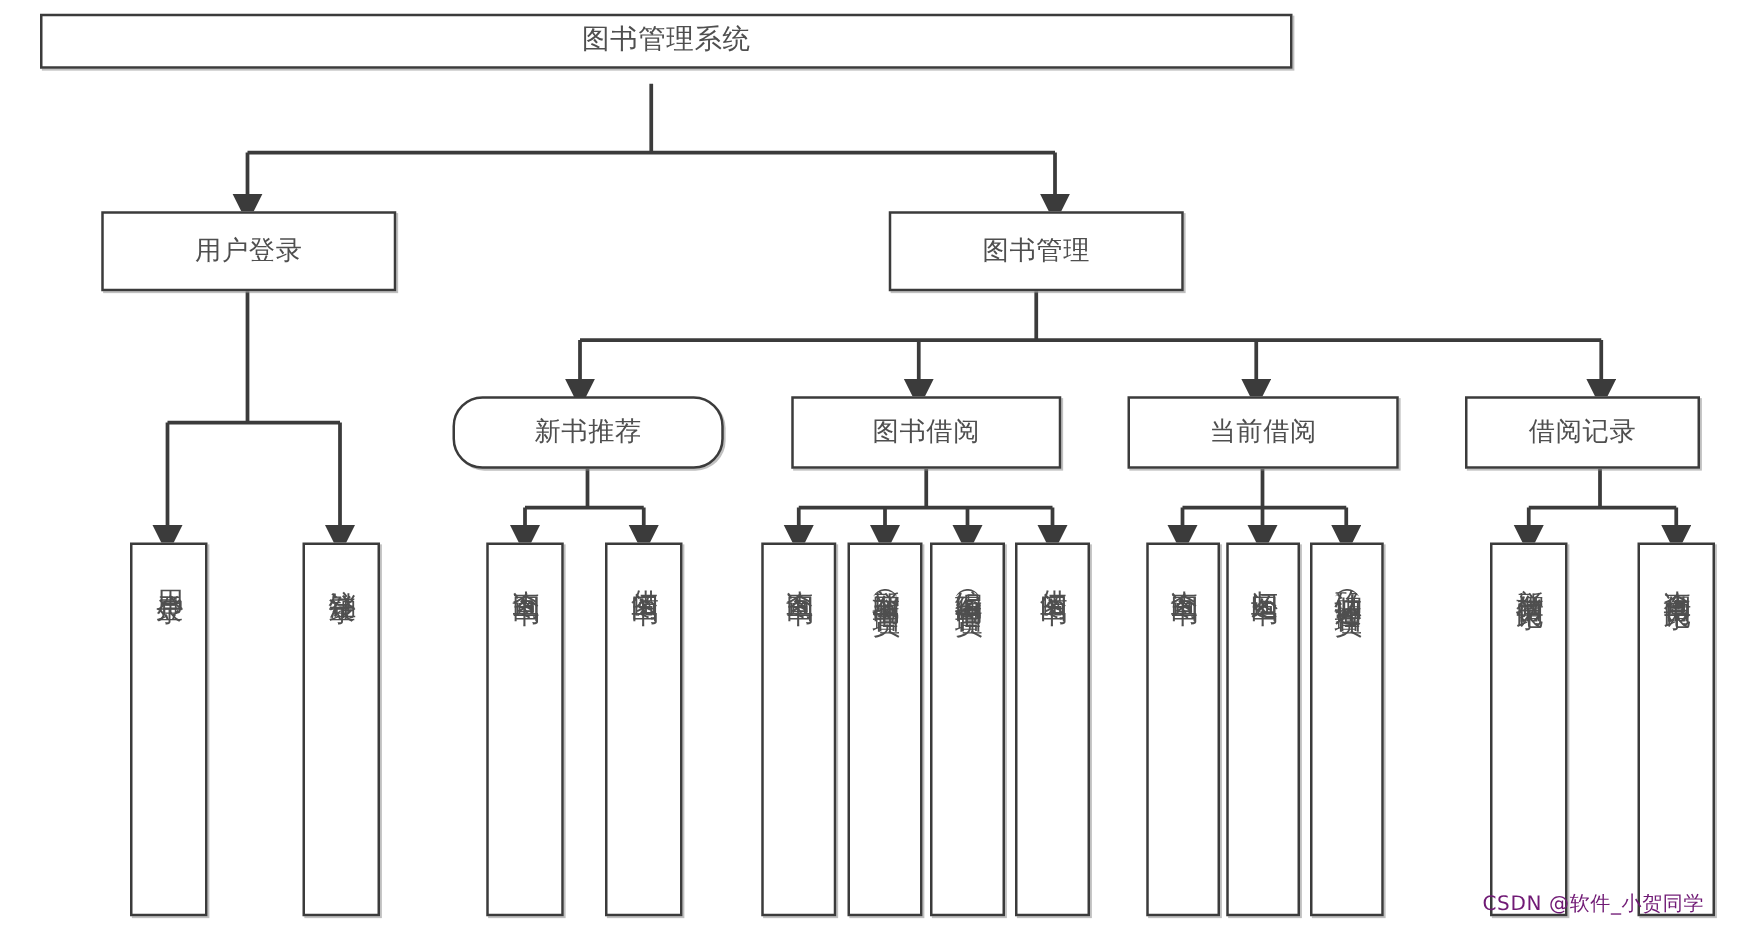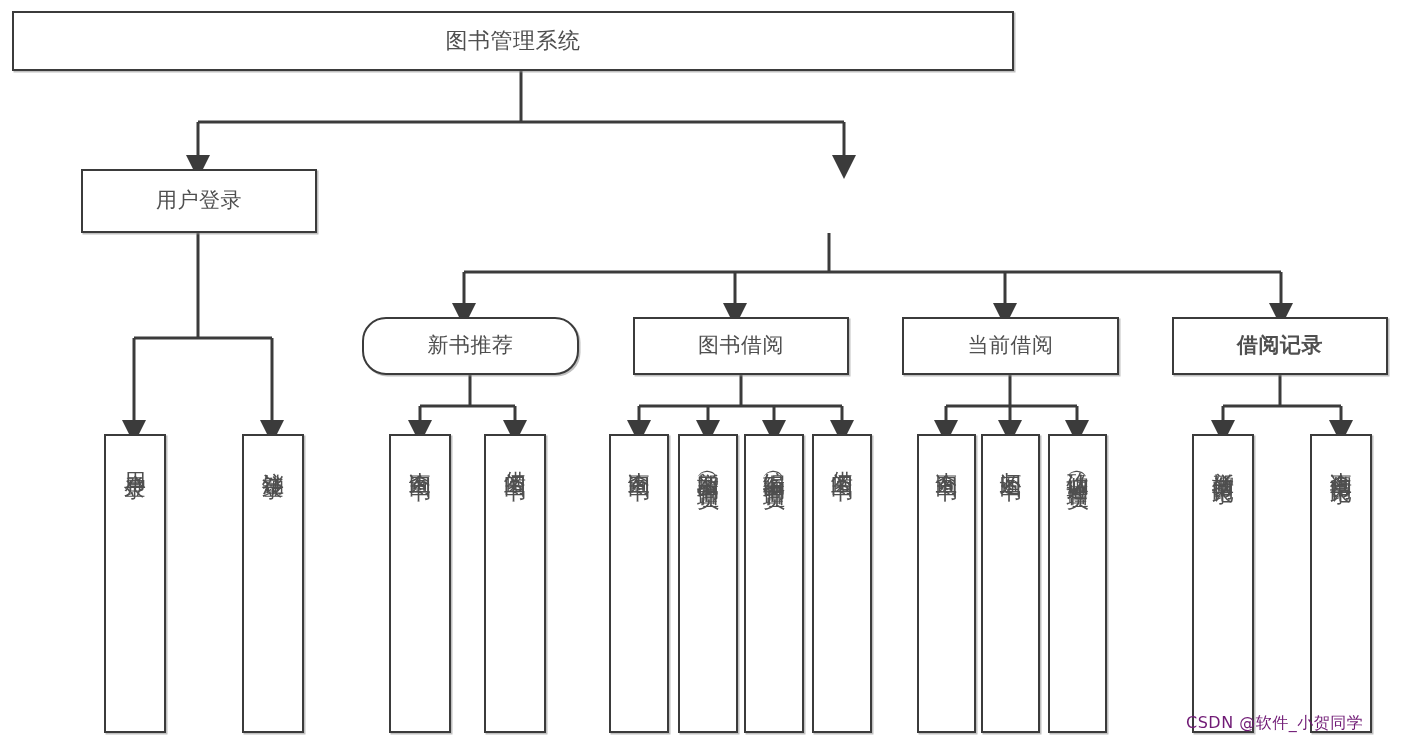--- a/index.html
+++ b/index.html
@@ -111,38 +111,41 @@
       <path d="M1010,406 L1010,423" marker-end="url(#arrow)"></path>
       <path d="M1077,406 L1077,423" marker-end="url(#arrow)"></path>
 
       <path d="M1280,375 L1280,406"></path>
       <path d="M1223,406 L1341,406"></path>
       <path d="M1223,406 L1223,423" marker-end="url(#arrow)"></path>
       <path d="M1341,406 L1341,423" marker-end="url(#arrow)"></path>
     </g>
   </svg>
 
-  <div class="node h root" style="left:12px;top:11px;width:1002px;height:60px;">
+  <div class="node h root" style="left:32px;top:11px;width:1002px;height:44px;font-family:Liberation Mono, monospace;">
     <span class="lbl">图书管理系统</span>
   </div>
 
   <div class="node h" style="left:81px;top:169px;width:236px;height:64px;">
     <span class="lbl">用户登录</span>
+  </div>
+  <div class="node h" style="left:711px;top:169px;width:236px;height:64px;">
+    <span class="lbl">图书管理</span>
   </div>
 
   <div class="node h" style="left:362px;top:317px;width:217px;height:58px;border-radius:24px;">
     <span class="lbl">新书推荐</span>
   </div>
   <div class="node h" style="left:633px;top:317px;width:216px;height:58px;">
     <span class="lbl">图书借阅</span>
   </div>
   <div class="node h" style="left:902px;top:317px;width:217px;height:58px;">
     <span class="lbl">当前借阅</span>
   </div>
-  <div class="node h" style="left:1172px;top:317px;width:216px;height:58px;font-weight:bold;">
+  <div class="node h" style="left:1172px;top:317px;width:188px;height:58px;">
     <span class="lbl">借阅记录</span>
   </div>
 
   <div class="node v" style="left:104px;top:434px;width:62px;height:299px;">
     <span class="lbl">用户登录</span>
   </div>
   <div class="node v" style="left:242px;top:434px;width:62px;height:299px;">
     <span class="lbl">注销登录</span>
   </div>
 

